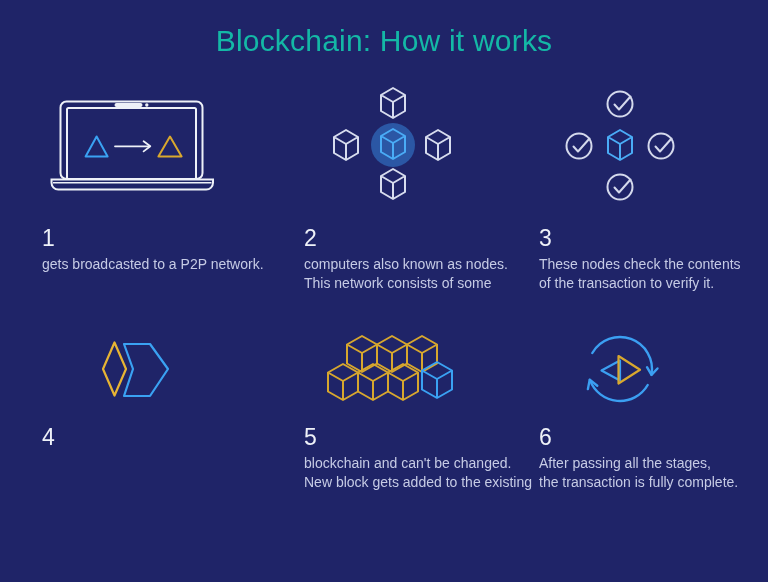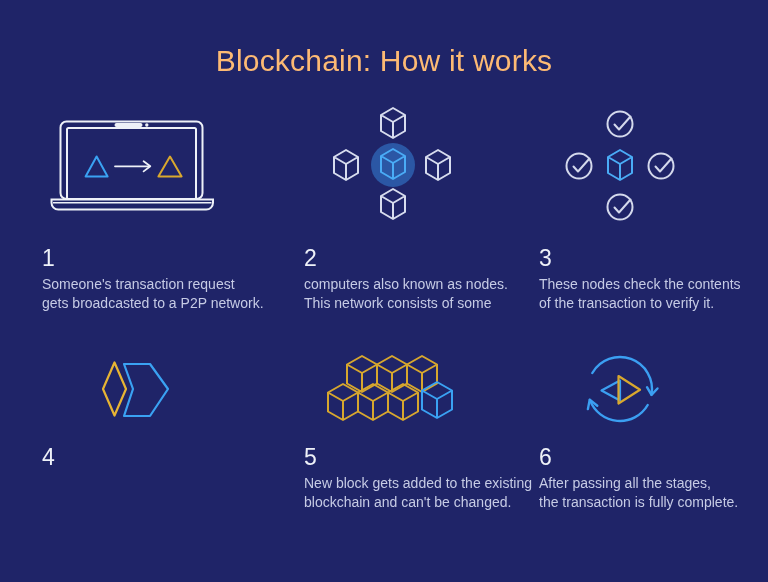--- a/index.html
+++ b/index.html
@@ -2,23 +2,23 @@
 <html><head>
 <meta charset="utf-8">
 <style>
   html,body{margin:0;padding:0}
   body{
     width:768px;height:582px;overflow:hidden;
     background:#1f2468;
     font-family:"Liberation Sans",sans-serif;
   }
   .title{
-    padding-top:42px;text-align:center;
+    padding-top:22px;text-align:center;
     font-size:30px;line-height:38px;font-weight:400;
-    color:#fdba74;letter-spacing:.2px;
+    color:#14b8a6;letter-spacing:.2px;
   }
   .grid-row{
     display:grid;grid-template-columns:262px 235px 240px;
     padding-left:42px;
   }
   .row1{margin-top:10px}
   .row2{margin-top:28px}
   .icon-cell{display:flex;align-items:center;justify-content:center}
   .row1 .icon-cell{height:152px}
   .row2 .icon-cell{height:100px}
@@ -50,21 +50,20 @@
         <path d="M46.6,36.5 L57.6,56.5 L35.6,56.5 Z" fill="none" stroke="#3aa2f3" stroke-width="2" stroke-linejoin="round"></path>
         <g fill="none" stroke="#eef1f8" stroke-width="1.8" stroke-linecap="round" stroke-linejoin="round">
           <path d="M65,46.3 H99.5"></path>
           <path d="M93.6,41.2 L100.3,46.3 L93.6,51.4"></path>
         </g>
         <path d="M120,36.5 L131.6,56.5 L108.4,56.5 Z" fill="none" stroke="#d9a82e" stroke-width="2" stroke-linejoin="round"></path>
       </svg>
     </div>
     <div class="num">1</div>
     <div class="desc">
-      <div>Someone's transaction request</div>
       <div>gets broadcasted to a P2P network.</div>
     </div>
   </div>
 
   <div class="step col2">
     <div class="icon-cell">
       <svg width="120" height="122" viewBox="0 0 120 122">
         <circle cx="60" cy="60" r="22" fill="#2b57a5"></circle>
         <g fill="none" stroke="#d7dcee" stroke-width="2" stroke-linejoin="round">
           <path transform="translate(60,19)" d="M0,-16 L12,-9 L12,7 L0,14 L-12,7 L-12,-9 Z M-12,-9 L0,-2 L12,-9 M0,-2 L0,14"></path>
@@ -135,22 +134,22 @@
           <path transform="translate(95,26)" d="M0,-19 L15,-10.5 L15,8.5 L0,17 L-15,8.5 L-15,-10.5 Z M-15,-10.5 L0,-2 L15,-10.5 M0,-2 L0,17"></path>
           <path transform="translate(16,54)" d="M0,-19 L15,-10.5 L15,8.5 L0,17 L-15,8.5 L-15,-10.5 Z M-15,-10.5 L0,-2 L15,-10.5 M0,-2 L0,17"></path>
           <path transform="translate(46,54)" d="M0,-19 L15,-10.5 L15,8.5 L0,17 L-15,8.5 L-15,-10.5 Z M-15,-10.5 L0,-2 L15,-10.5 M0,-2 L0,17"></path>
           <path transform="translate(76,54)" d="M0,-19 L15,-10.5 L15,8.5 L0,17 L-15,8.5 L-15,-10.5 Z M-15,-10.5 L0,-2 L15,-10.5 M0,-2 L0,17"></path>
         </g>
         <path transform="translate(110,52)" d="M0,-19 L15,-10.5 L15,8.5 L0,17 L-15,8.5 L-15,-10.5 Z M-15,-10.5 L0,-2 L15,-10.5 M0,-2 L0,17" fill="none" stroke="#3aa2f3" stroke-width="2" stroke-linejoin="round"></path>
       </svg>
     </div>
     <div class="num">5</div>
     <div class="desc">
+      <div>blockchain and can't be changed.</div>
       <div>New block gets added to the existing</div>
-      <div>blockchain and can't be changed.</div>
     </div>
   </div>
 
   <div class="step col3">
     <div class="icon-cell">
       <svg width="80" height="80" viewBox="0 0 80 80">
         <g fill="none" stroke="#3b9ff2" stroke-width="2.4" stroke-linecap="round" stroke-linejoin="round">
           <path d="M12.3,22 A32,32 0 0 1 71.5,43.6"></path>
           <path d="M77.5,37.5 L71.5,43.9 L67,36.2"></path>
           <path d="M67.7,54 A32,32 0 0 1 9.9,48.9"></path>

